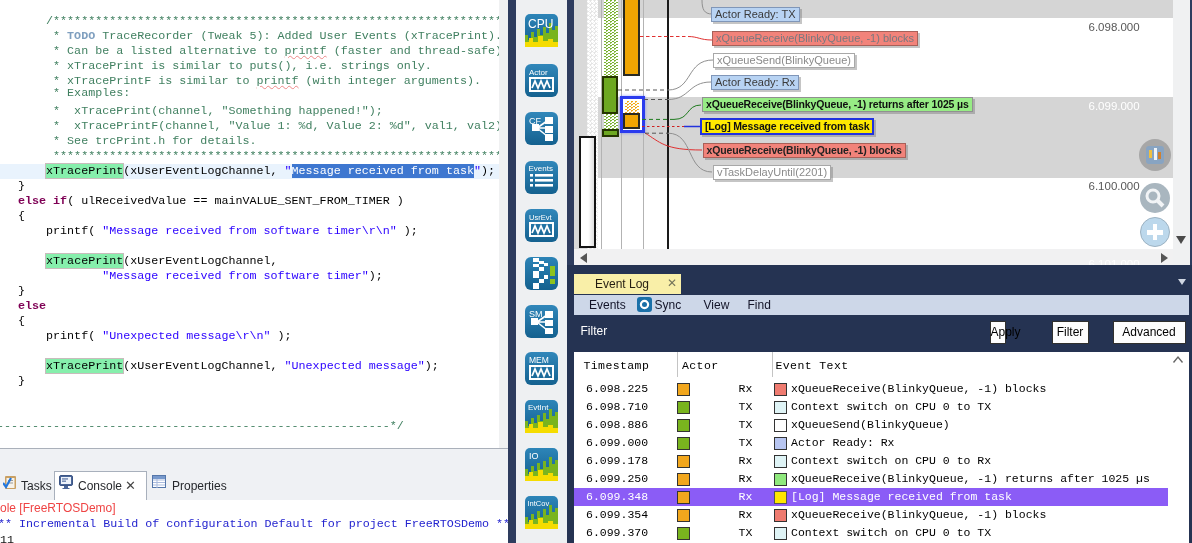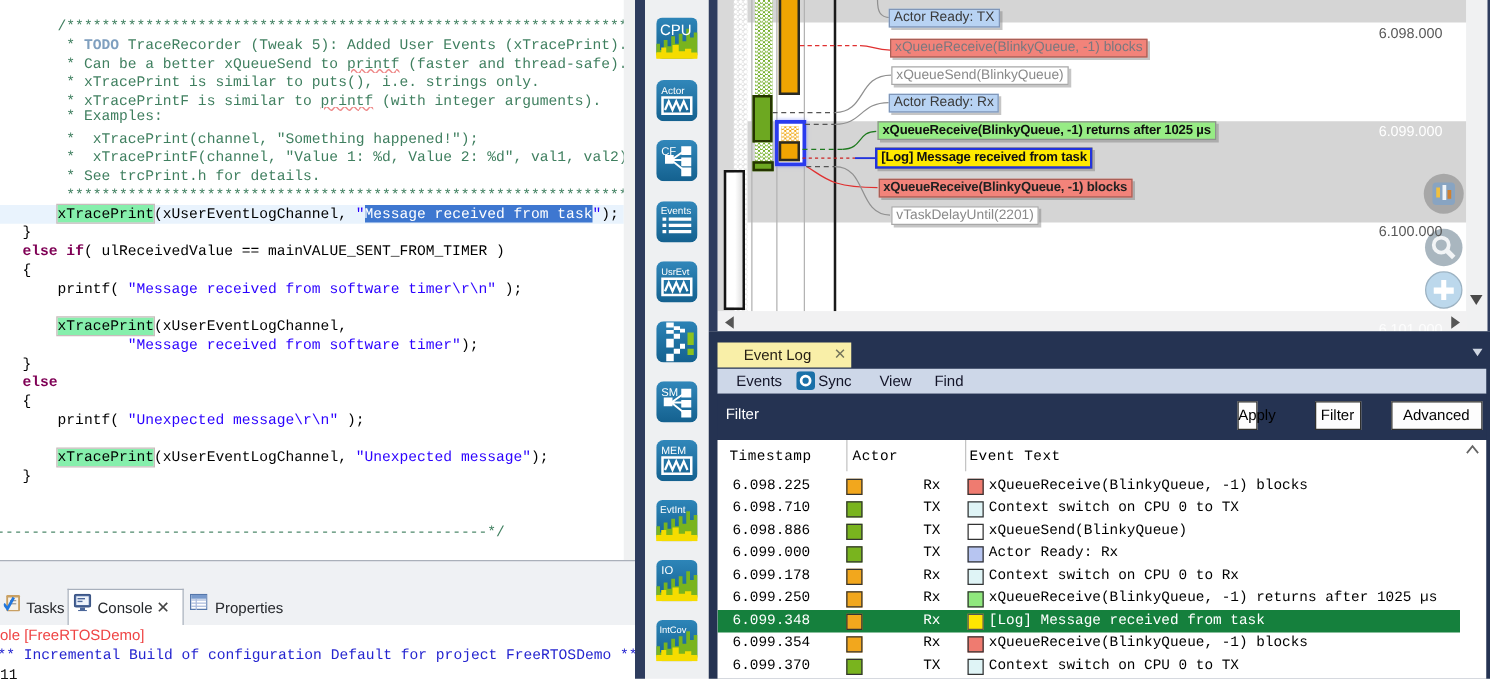--- a/index.html
+++ b/index.html
@@ -38,21 +38,21 @@
 .band{position:absolute;left:0;width:575.3px;background:#d5d5d5}
 .gl{position:absolute;top:0;width:1px;height:248.5px;background:#b3b3b3}
 #blackline{position:absolute;left:69px;top:0;width:2px;height:248.5px;background:#1a1a1a}
 .ckg{background-color:#79b231;background-image:radial-gradient(circle at 1.2px 1px,#fff 1px,rgba(0,0,0,0) 1.3px),radial-gradient(circle at 3.2px 2.5px,#fff 1px,rgba(0,0,0,0) 1.3px);background-size:4px 3px}
 .cko{background-color:#f0a91a;background-image:radial-gradient(circle at 1.2px 1px,#fff 1px,rgba(0,0,0,0) 1.3px),radial-gradient(circle at 3.2px 2.5px,#fff 1px,rgba(0,0,0,0) 1.3px);background-size:4px 3px}
 .solidg{position:absolute;background:#6da821;border:2px solid #253500}
 .solido{position:absolute;background:#f0a502;border:2px solid #2a2a22}
 #selrect{position:absolute;left:21.5px;top:96px;width:25px;height:36.5px;background:#fff;border:3px solid #2a3bee;box-shadow:0 0 3px rgba(60,80,255,.5)}
 .lbl{position:absolute;height:15px;line-height:13px;font-size:11px;padding:0 3px;border:1px solid #7f1d1d;white-space:nowrap;box-shadow:2px 2px 0 rgba(110,110,110,.4)}
 .lblb{font-weight:bold;font-size:10.5px;letter-spacing:-0.15px;line-height:13.5px}
-.tm{position:absolute;width:80px;text-align:center;font-size:11.5px;color:#585858}
+.tm{position:absolute;width:80px;text-align:left;font-size:11.5px;color:#585858}
 #hscroll{position:absolute;left:6.5px;top:248.5px;width:599.8px;height:16.5px;background:#f1f1f2}
 #rgut{position:absolute;left:606.3px;top:0;width:16.2px;height:248.5px;background:#f0f1f2}
 .circ{position:absolute;border-radius:50%}
 
 #elog{position:absolute;left:567px;top:265px;width:625px;height:278px;background:#253352}
 #eltab{position:absolute;left:7px;top:9px;width:107px;height:19.5px;background:#f9efa8;color:#241d12;font-size:12px}
 #elmenu{position:absolute;left:6.5px;top:29.5px;width:615px;height:20.5px;background:#cdd7e8;color:#131428;font-size:12px}
 #elfilter{position:absolute;left:6.5px;top:50px;width:615px;height:37px;background:#253352}
 .btn{position:absolute;top:5.5px;height:23px;background:#fdfdfd;border:1px solid #30302e;color:#000;font-size:12px;text-align:center;line-height:21px}
 #eltable{position:absolute;left:6.5px;top:87px;width:615px;height:191px;background:#fff;overflow:hidden}
@@ -61,21 +61,21 @@
 .ts{position:absolute;left:12.5px;top:2px}
 .rxtx{position:absolute;left:165px;top:2px}
 .asq{position:absolute;left:103.5px;top:2.5px;width:13px;height:13px;border:1px solid #333}
 .esq{position:absolute;left:200.5px;top:2.5px;width:13px;height:13px;border:1px solid #333}
 .etx{position:absolute;left:217.5px;top:2px;white-space:pre}
 </style></head><body>
 <div id="codepane">
 <div id="curline"></div>
 <div class="cl" style="top:13.5px;left:11px"><span class="cmt">     /**********************************************************************</span></div>
 <div class="cl" style="top:28.5px;left:11px"><span class="cmt">      * </span><span class="todo">TODO</span><span class="cmt"> TraceRecorder (Tweak 5): Added User Events (xTracePrint).</span></div>
-<div class="cl" style="top:43.5px;left:11px"><span class="cmt">      * Can be a better xQueueSend to </span><span class="cmtsq">printf</span><span class="cmt"> (faster and thread-safe).</span></div>
+<div class="cl" style="top:43.5px;left:11px"><span class="cmt">      * Can be a listed alternative to </span><span class="cmtsq">printf</span><span class="cmt"> (faster and thread-safe).</span></div>
 <div class="cl" style="top:58.5px;left:11px"><span class="cmt">      * xTracePrint is similar to puts(), i.e. strings only.</span></div>
 <div class="cl" style="top:73.5px;left:11px"><span class="cmt">      * xTracePrintF is similar to </span><span class="cmtsq">printf</span><span class="cmt"> (with integer arguments).</span></div>
 <div class="cl" style="top:86px;left:11px"><span class="cmt">      * Examples:</span></div>
 <div class="cl" style="top:103.5px;left:11px"><span class="cmt">      *  xTracePrint(channel, "Something happened!");</span></div>
 <div class="cl" style="top:118.5px;left:11px"><span class="cmt">      *  xTracePrintF(channel, "Value 1: %d, Value 2: %d", val1, val2);</span></div>
 <div class="cl" style="top:133.5px;left:11px"><span class="cmt">      * See trcPrint.h for details.</span></div>
 <div class="cl" style="top:148.5px;left:11px"><span class="cmt">      ************************************************************************</span></div>
 <div class="cl" style="top:163.5px;left:11px"><span class="p">     </span><span class="occ">xTracePrint</span><span class="p">(xUserEventLogChannel, </span><span class="str">"</span><span class="sel">Message received from task</span><span class="str">"</span><span class="p">);</span></div>
 <div class="cl" style="top:178.5px;left:11px"><span class="p"> }</span></div>
 <div class="cl" style="top:193.5px;left:11px"><span class="kw"> else</span><span class="p"> </span><span class="kw">if</span><span class="p">( ulReceivedValue == mainVALUE_SENT_FROM_TIMER )</span></div>
@@ -450,21 +450,21 @@
    <span class="esq" style="background:#dff4f6;border-color:#333"></span>
    <span class="etx">Context switch on CPU 0 to Rx</span>
   </div>
   <div class="trow mono" style="top:118px;color:#000">
    <span class="ts">6.099.250</span>
    <span class="asq" style="background:#f2a71d"></span>
    <span class="rxtx">Rx</span>
    <span class="esq" style="background:#8fe87d;border-color:#333"></span>
    <span class="etx">xQueueReceive(BlinkyQueue, -1) returns after 1025 µs</span>
   </div>
-  <div class="trow mono" style="top:136px;background:#15803d;color:#fff">
+  <div class="trow mono" style="top:136px;background:#8b5cf6;color:#fff">
    <span class="ts">6.099.348</span>
    <span class="asq" style="background:#f2a71d"></span>
    <span class="rxtx">Rx</span>
    <span class="esq" style="background:#ffe602;border-color:#555"></span>
    <span class="etx">[Log] Message received from task</span>
   </div>
   <div class="trow mono" style="top:154px;color:#000">
    <span class="ts">6.099.354</span>
    <span class="asq" style="background:#f2a71d"></span>
    <span class="rxtx">Rx</span>

